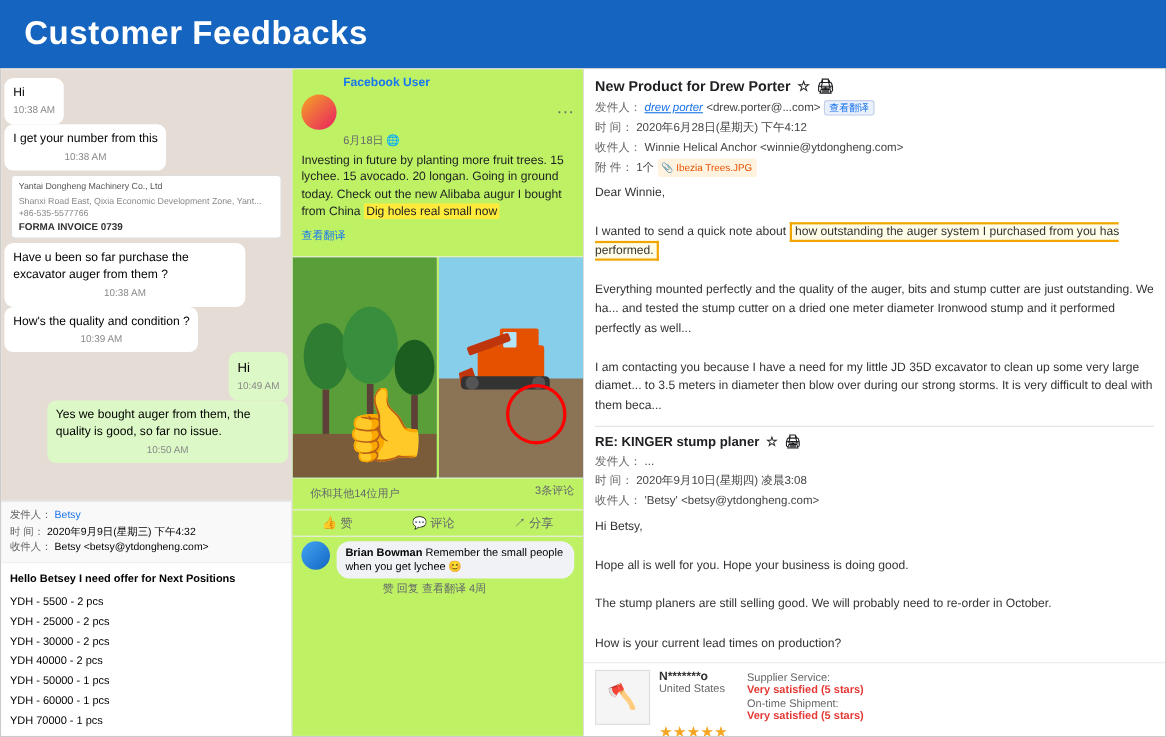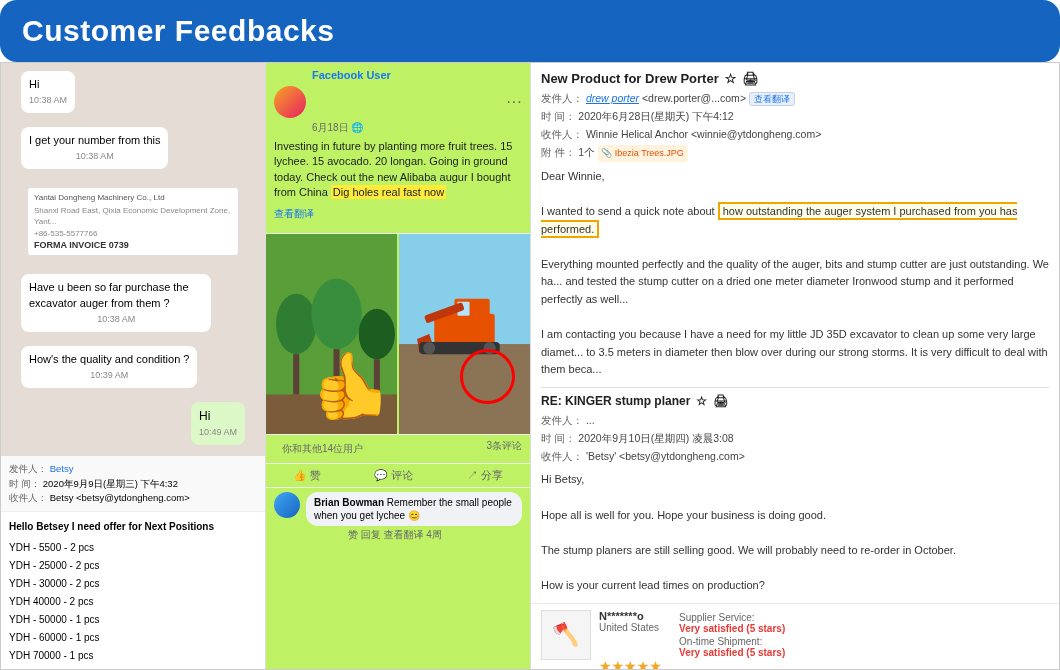--- a/index.html
+++ b/index.html
@@ -10,21 +10,20 @@
       background: #fff;
       overflow: hidden;
     }
 
     
     .header {
       background: #1565c0;
       padding: 14px 20px;
       display: flex;
       align-items: center;
-      border-radius: 17px;
     }
     .header h1 {
       color: #fff;
       font-size: 28px;
       font-weight: 900;
       letter-spacing: 0.5px;
     }
 
     
     .main {
@@ -40,24 +39,24 @@
       background: #e5ddd5;
       display: flex;
       flex-direction: column;
       overflow: hidden;
       flex-shrink: 0;
     }
 
     .chat-area {
       flex: 1;
       overflow: hidden;
-      padding: 8px 20px;
+      padding: 8px 3px;
       display: flex;
       flex-direction: column;
-      gap: 14px;
+      gap: 0;
     }
 
     .chat-bubble {
       max-width: 85%;
       border-radius: 8px;
       padding: 6px 8px;
       font-size: 11px;
       line-height: 1.4;
       position: relative;
     }
@@ -463,21 +462,21 @@
           <div class="fb-date">
             <span>6月18日</span>
             <span> 🌐</span>
           </div>
         </div>
         <div class="fb-dots">···</div>
       </div>
 
       <div class="fb-text">
         <span>Investing in future by planting more fruit trees. 15 lychee. 15 avocado. 20 longan. Going in ground today. Check out the new Alibaba augur I bought from China</span>
-        <span class="fb-highlight">Dig holes real fast now</span>
+        <span class="fb-highlight">Dig holes real small now</span>
       </div>
       <div class="fb-translate">查看翻译</div>
     </div>
 
     <div class="fb-images">
 
       <div class="fb-img-left">
 
         <div style="width:100%; height:100%; background: linear-gradient(180deg, #4a7c4e 0%, #2d5a2e 100%); position:relative;">
           

